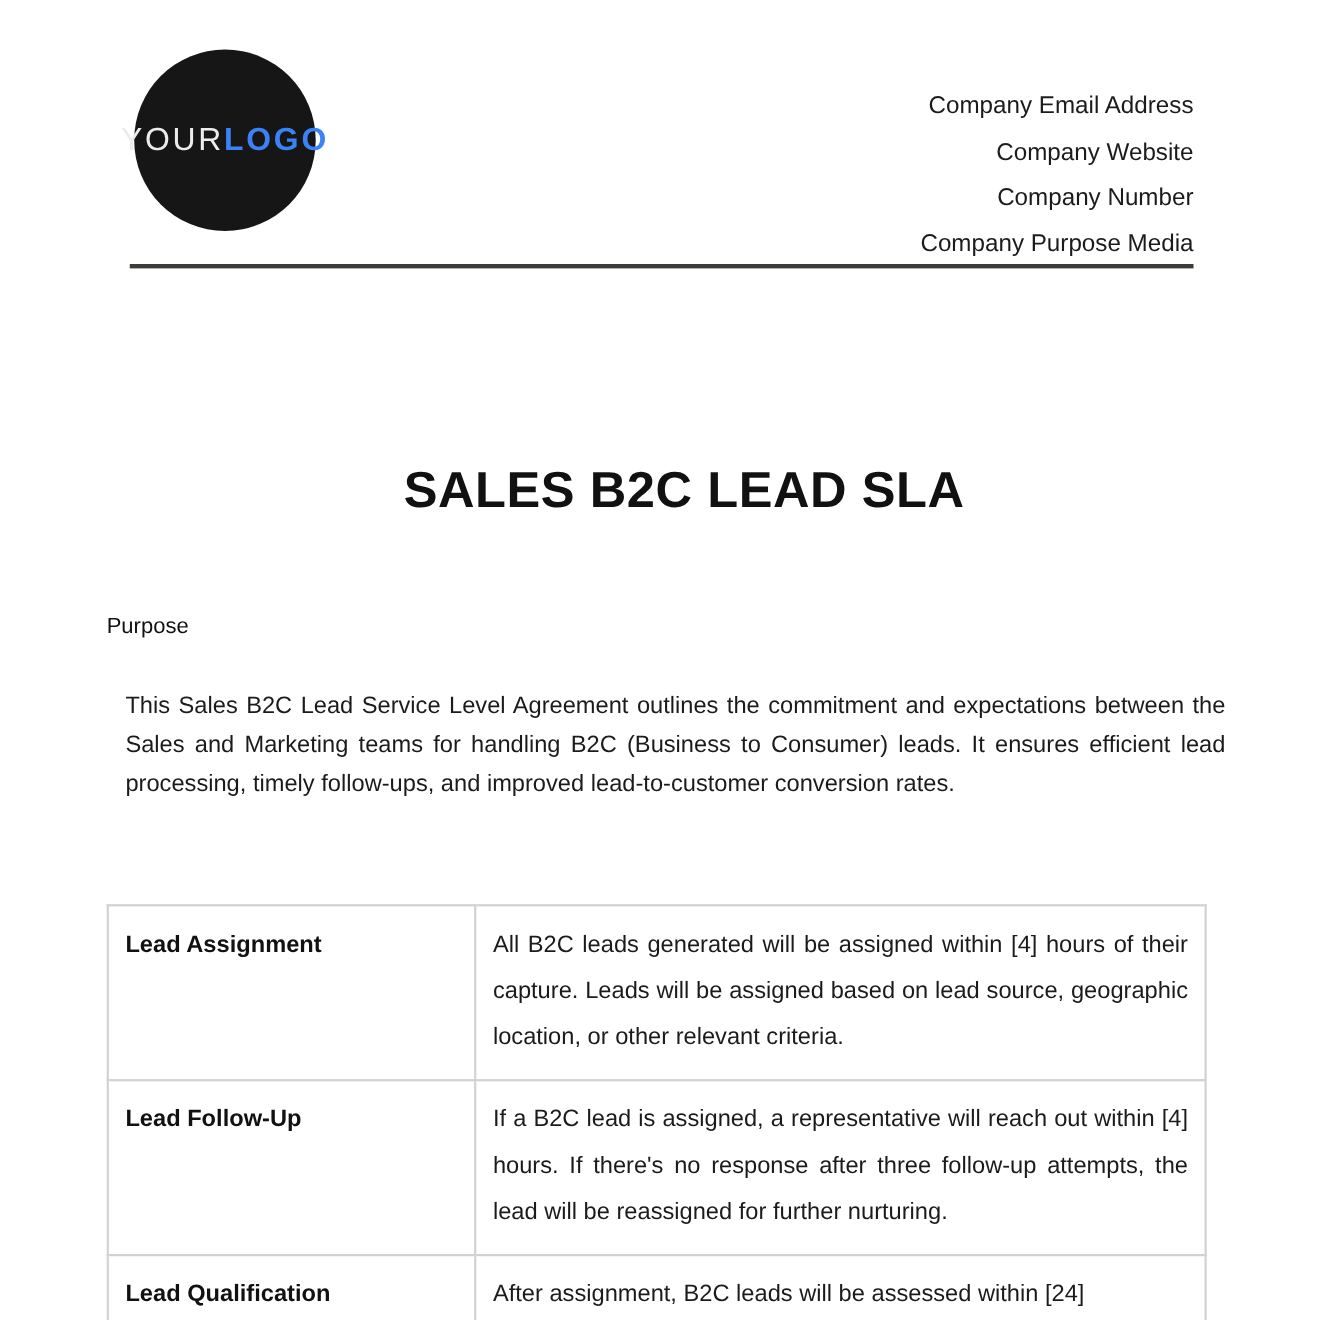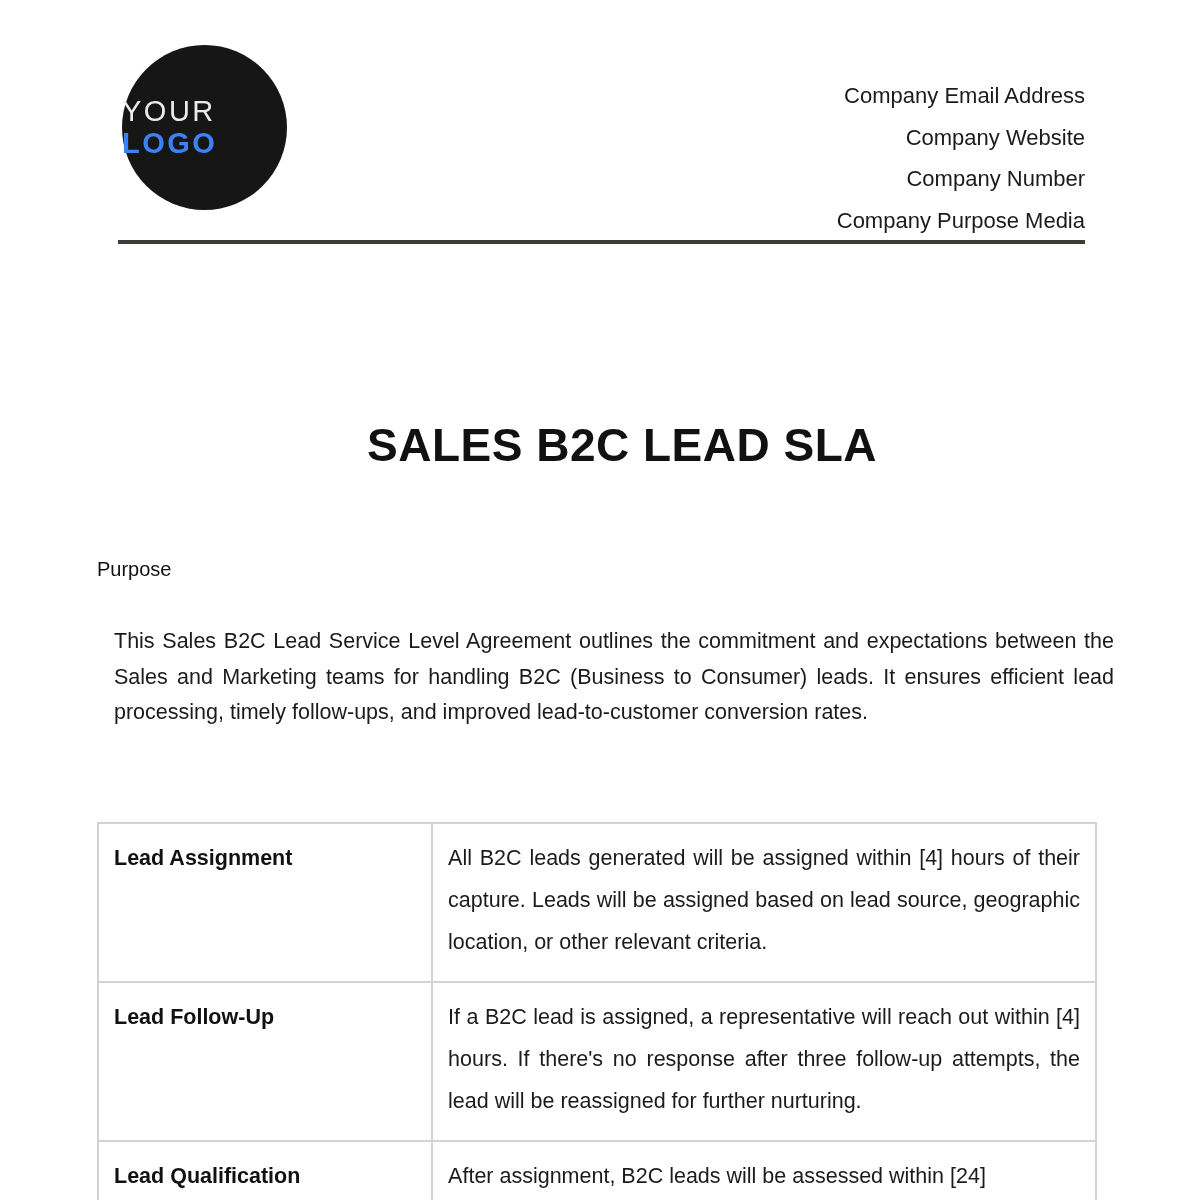--- a/index.html
+++ b/index.html
@@ -13,22 +13,22 @@
   }
   .page { position: absolute; inset: 0; }
 
   
   .logo-circle {
     position: absolute;
     left: 122px; top: 45px;
     width: 165px; height: 165px;
     border-radius: 50%;
     background: #161616;
-    display: flex; flex-direction: column;
-    align-items: flex-start; justify-content: center;
+    display: flex; flex-direction: row;
+    align-items: center; justify-content: center;
     line-height: 1.1;
   }
   .logo-line1 {
     color: #ececec; font-size: 29px; font-weight: 400; letter-spacing: 2.5px;
   }
   .logo-line2 {
     color: #3b82f6; font-size: 29px; font-weight: 700; letter-spacing: 2.5px;
   }
   .contact-block {
     position: absolute;

